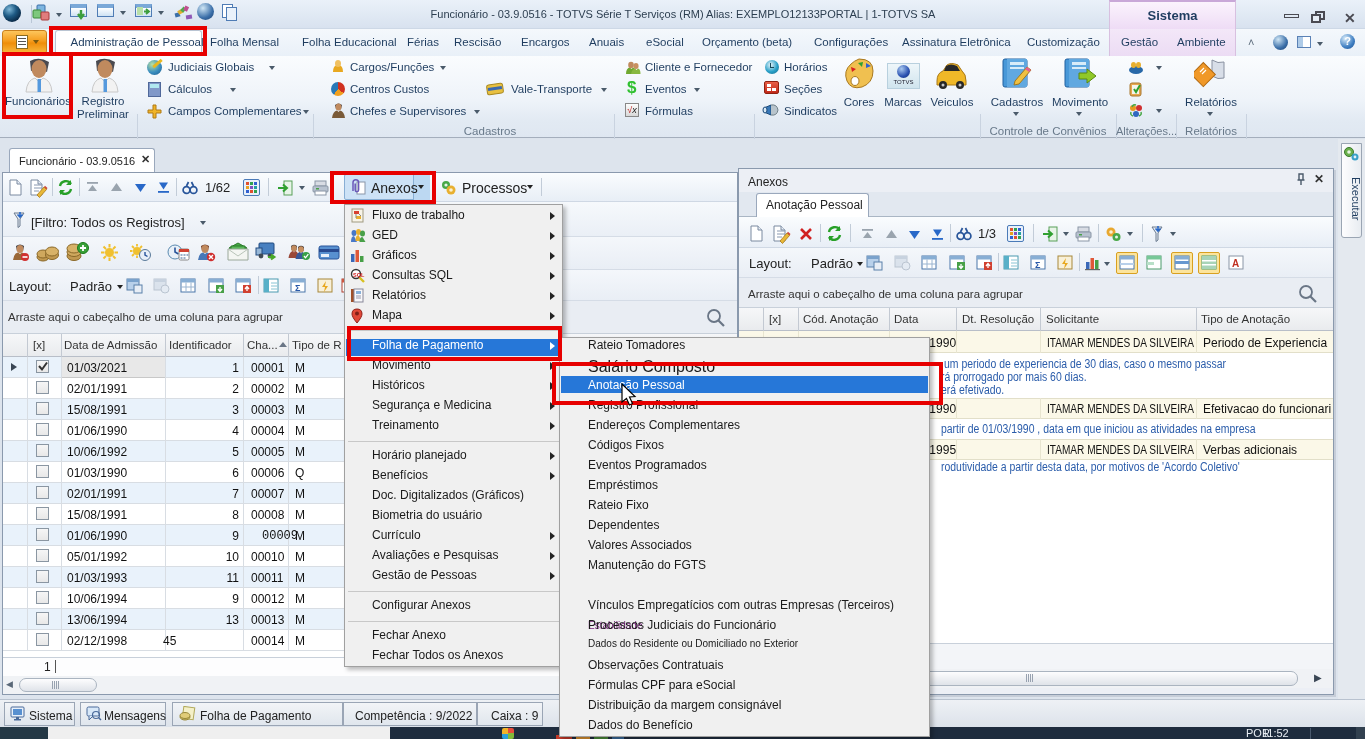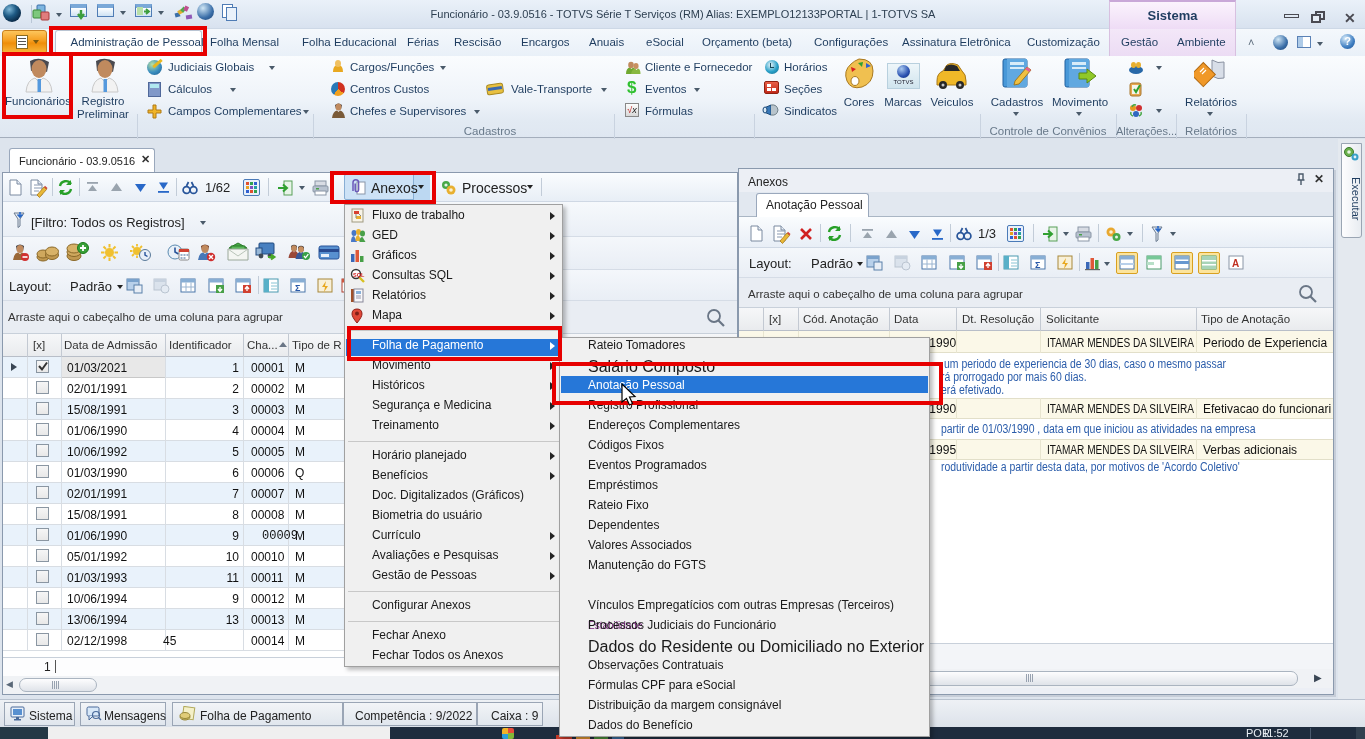--- a/index.html
+++ b/index.html
@@ -1075,21 +1075,21 @@
 <div class="abs" style="left:588px;top:438px;font-size:12px;color:#1a1a1a;z-index:46;">Códigos Fixos</div>
 <div class="abs" style="left:588px;top:458px;font-size:12px;color:#1a1a1a;z-index:46;">Eventos Programados</div>
 <div class="abs" style="left:588px;top:478px;font-size:12px;color:#1a1a1a;z-index:46;">Empréstimos</div>
 <div class="abs" style="left:588px;top:498px;font-size:12px;color:#1a1a1a;z-index:46;">Rateio Fixo</div>
 <div class="abs" style="left:588px;top:518px;font-size:12px;color:#1a1a1a;z-index:46;">Dependentes</div>
 <div class="abs" style="left:588px;top:538px;font-size:12px;color:#1a1a1a;z-index:46;">Valores Associados</div>
 <div class="abs" style="left:588px;top:558px;font-size:12px;color:#1a1a1a;z-index:46;">Manutenção do FGTS</div>
 <div class="abs" style="left:588px;top:578px;font-size:10px;color:#701a75;z-index:46;margin-top:42px;">Estabilidade</div>
 <div class="abs" style="left:588px;top:598px;font-size:12px;color:#1a1a1a;z-index:46;">Vínculos Empregatícios com outras Empresas (Terceiros)</div>
 <div class="abs" style="left:588px;top:618px;font-size:12px;color:#1a1a1a;z-index:46;">Processos Judiciais do Funcionário</div>
-<div class="abs" style="left:588px;top:638px;font-size:16px;color:#1a1a1a;z-index:46;">Dados do Residente ou Domiciliado no Exterior</div>
+<div class="abs" style="left:588px;top:638px;font-size:10px;color:#1a1a1a;z-index:46;">Dados do Residente ou Domiciliado no Exterior</div>
 <div class="abs" style="left:588px;top:658px;font-size:12px;color:#1a1a1a;z-index:46;">Observações Contratuais</div>
 <div class="abs" style="left:588px;top:678px;font-size:12px;color:#1a1a1a;z-index:46;">Fórmulas CPF para eSocial</div>
 <div class="abs" style="left:588px;top:698px;font-size:12px;color:#1a1a1a;z-index:46;">Distribuição da margem consignável</div>
 <div class="abs" style="left:588px;top:718px;font-size:12px;color:#1a1a1a;z-index:46;">Dados do Benefício</div>
 </div>
 
 <div class="redbox" style="left:49px;top:26px;width:158px;height:30px;"></div>
 <div class="redbox" style="left:2px;top:52px;width:71px;height:67px;"></div>
 <div class="redbox" style="left:330px;top:171px;width:106px;height:33px;"></div>
 <div class="redbox" style="left:347px;top:326px;width:215px;height:35px;"></div>

